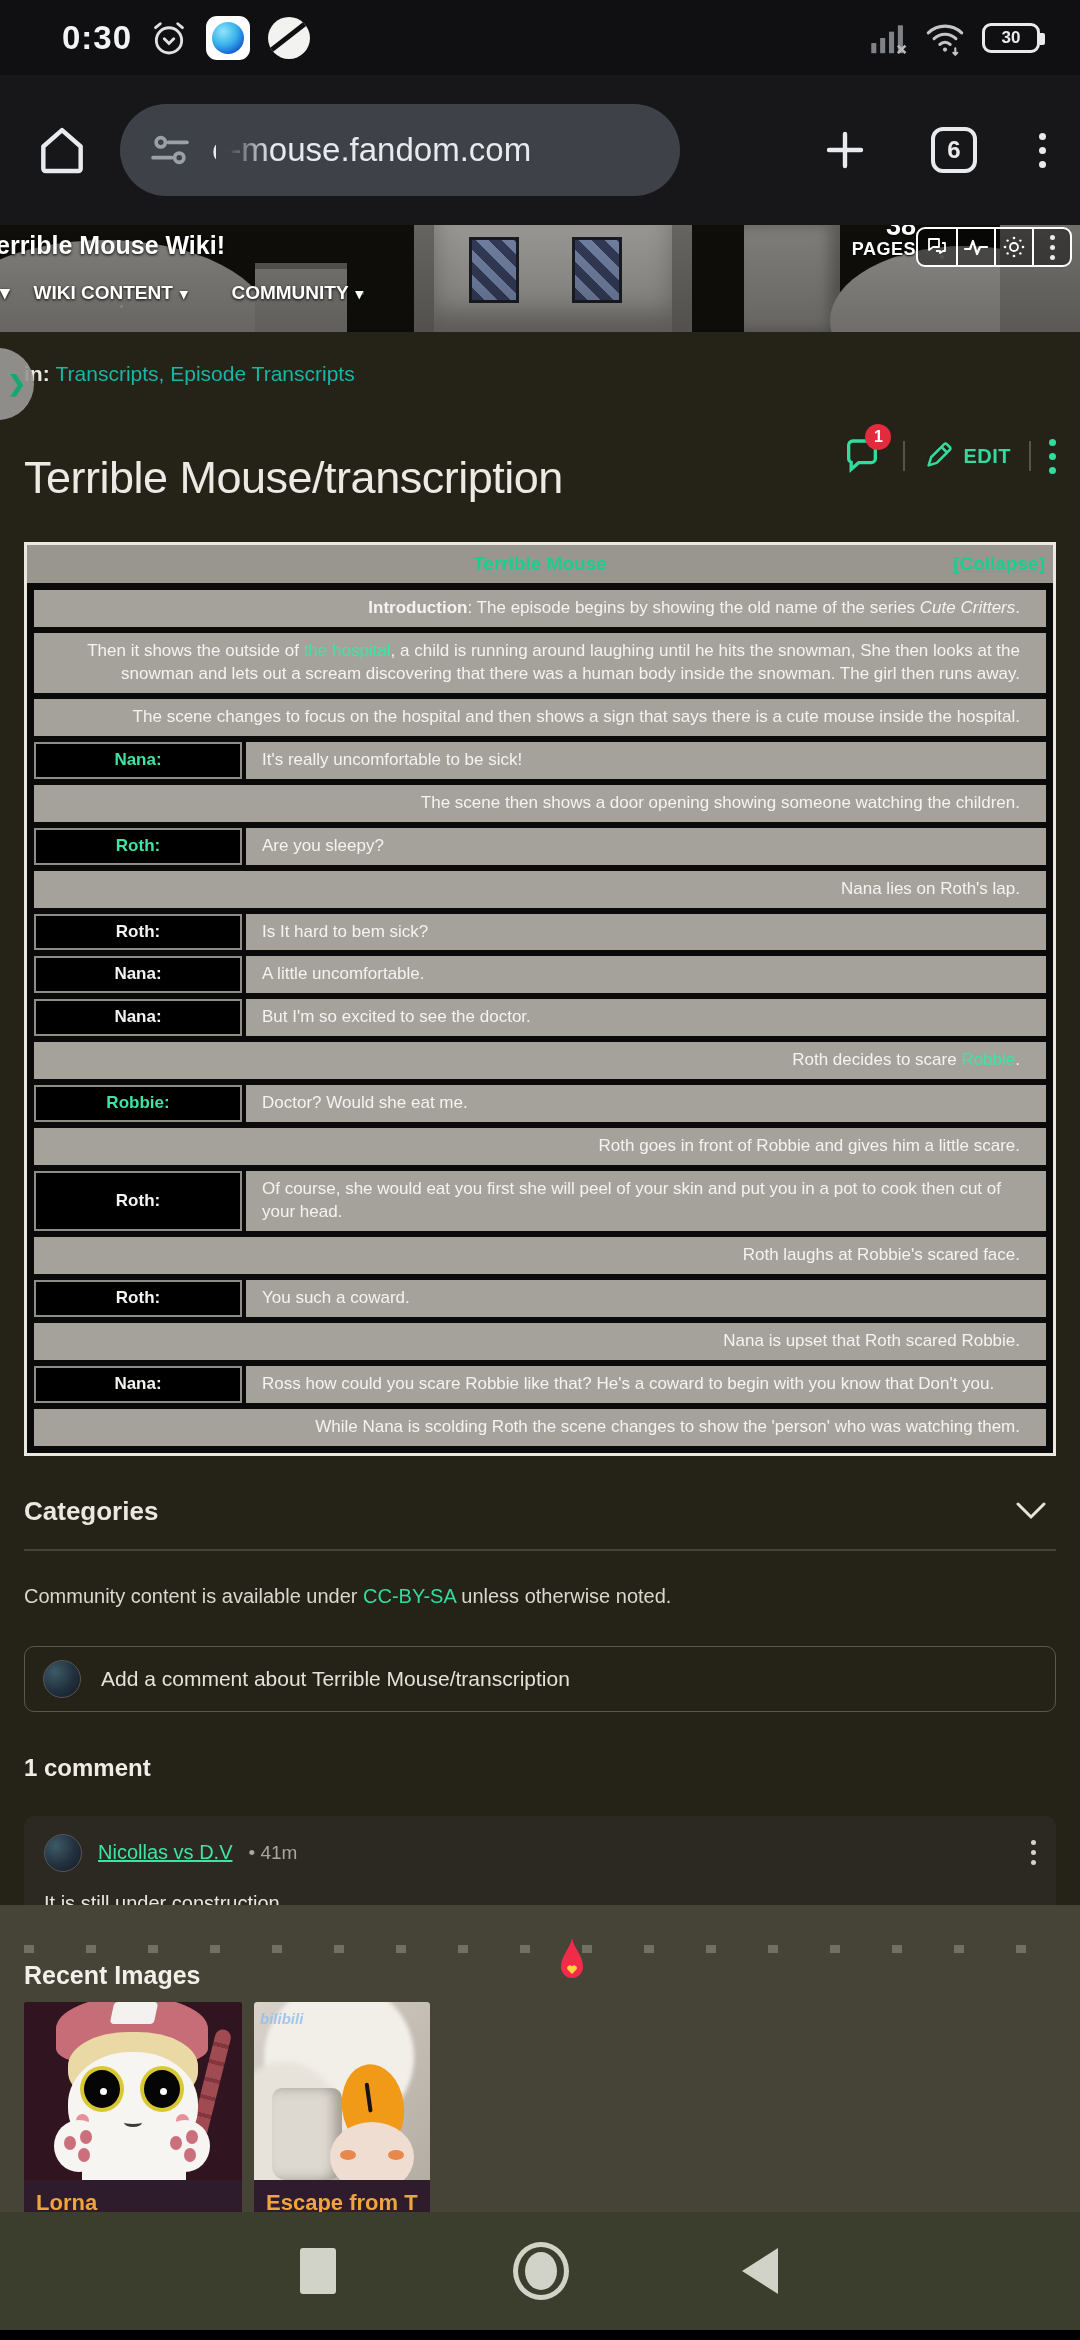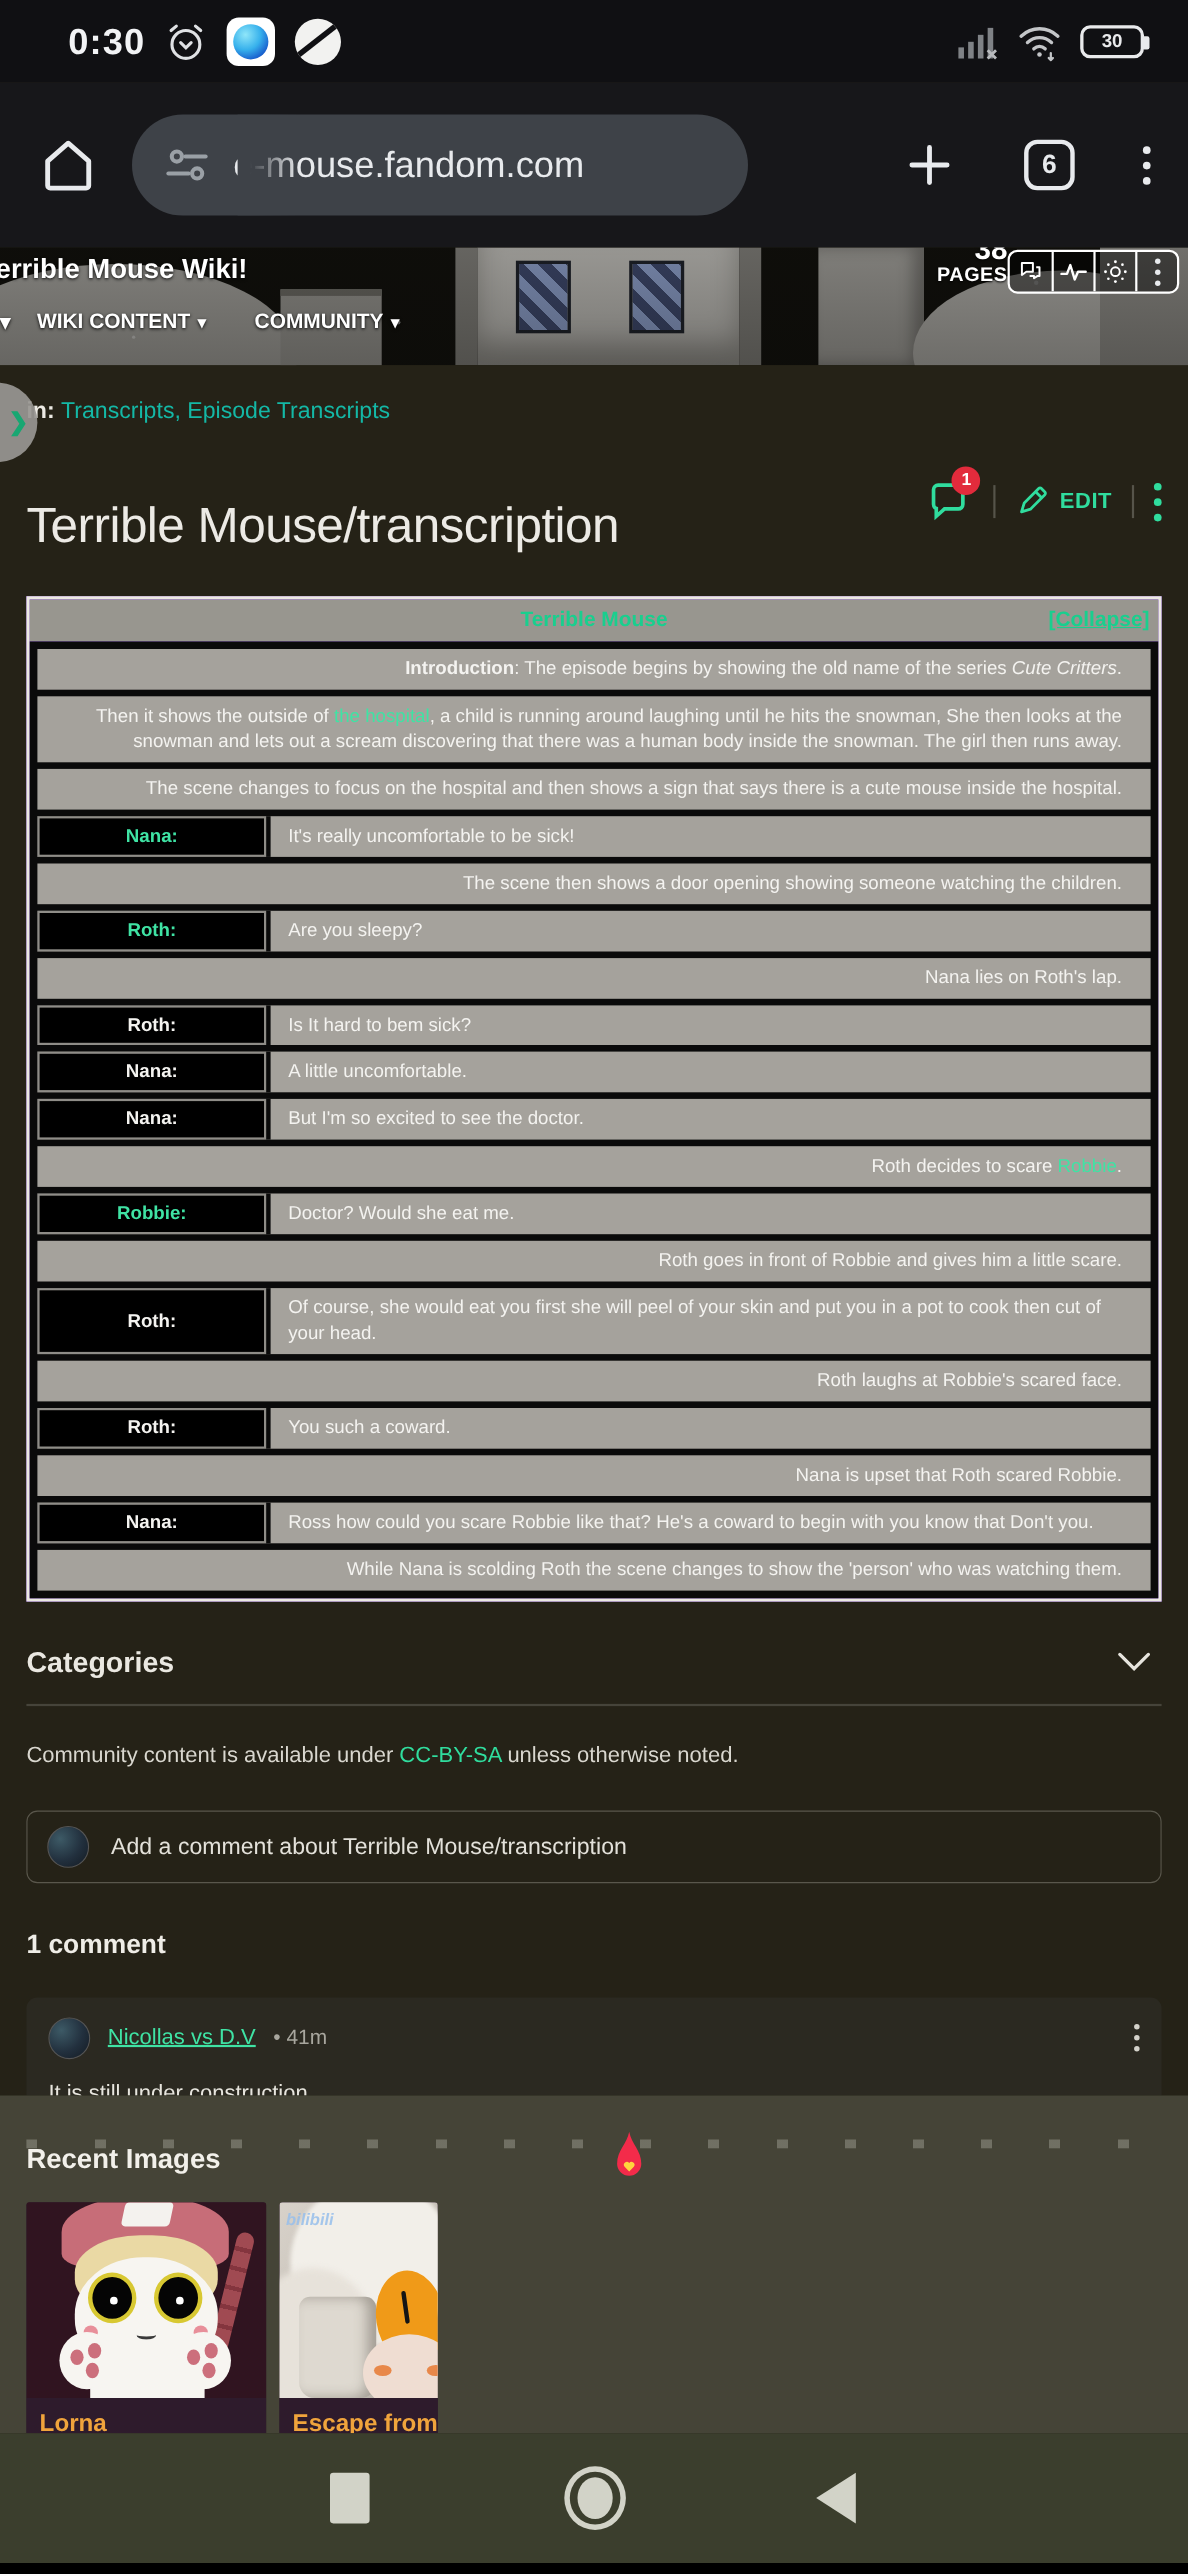--- a/index.html
+++ b/index.html
@@ -90,26 +90,26 @@
   .cc-meta { color:#a8a69e; font-size:19px; }
   .cc-kebab { margin-left:auto; }
   .cc-kebab i { width:5px; height:5px; background:#d4d2cb; }
   .cc-text { margin-top:20px; font-size:20px; color:#e8e6df; }
   .reply-box { margin-top:18px; height:58px; background:#1f1d15; border:1px solid #39372d; border-radius:8px; display:flex; align-items:center; gap:18px; padding:0 16px; color:#d0cec8; font-size:20px; }
   .reply-box .avatar { width:32px; height:32px; }
 
   
   .recent { position:absolute; top:1905px; left:0; width:1080px; height:307px; background:#454437; overflow:hidden; }
   .dash-row { position:absolute; top:40px; left:24px; right:24px; height:8px; background:repeating-linear-gradient(90deg, rgba(225,225,214,.28) 0 10px, transparent 10px 62px); }
-  .recent-title { position:absolute; left:24px; top:44px; font-size:25px; font-weight:bold; color:#f2f0ea; }
+  .recent-title { position:absolute; left:24px; top:56px; font-size:25px; font-weight:bold; color:#f2f0ea; }
   .flame { position:absolute; left:560px; top:32px; }
   .cards { position:absolute; left:24px; top:97px; display:flex; gap:12px; }
   .card { border-radius:3px; overflow:hidden; background:#2e1b2c; }
   .card.c1 { width:218px; }
-  .card.c2 { width:144px; }
+  .card.c2 { width:176px; }
   .card-img { height:178px; position:relative; overflow:hidden; }
   .card-cap { height:46px; background:#2e1b2c; color:#f0a43c; font-size:22px; font-weight:bold; display:flex; align-items:center; padding:0 12px; white-space:nowrap; overflow:hidden; }
 
   
   .lorna { background:#301420; }
   .lorna .tail { position:absolute; right:24px; top:26px; width:16px; height:122px; border-radius:10px; background:repeating-linear-gradient(#a04a52 0 14px, #84353e 14px 18px); transform:rotate(14deg); }
   .lorna .hat { position:absolute; left:32px; top:-6px; width:152px; height:66px; background:#c76d78; border-radius:50% 50% 20% 20%; }
   .lorna .bow { position:absolute; left:88px; top:0px; width:44px; height:22px; background:#f4f2ee; border-radius:4px; transform:skewX(-12deg); }
   .lorna .hair { position:absolute; left:44px; top:30px; width:130px; height:74px; background:#ead9a4; border-radius:46%; }
   .lorna .face { position:absolute; left:44px; top:50px; width:130px; height:108px; background:#f7f5f1; border-radius:48%; }

